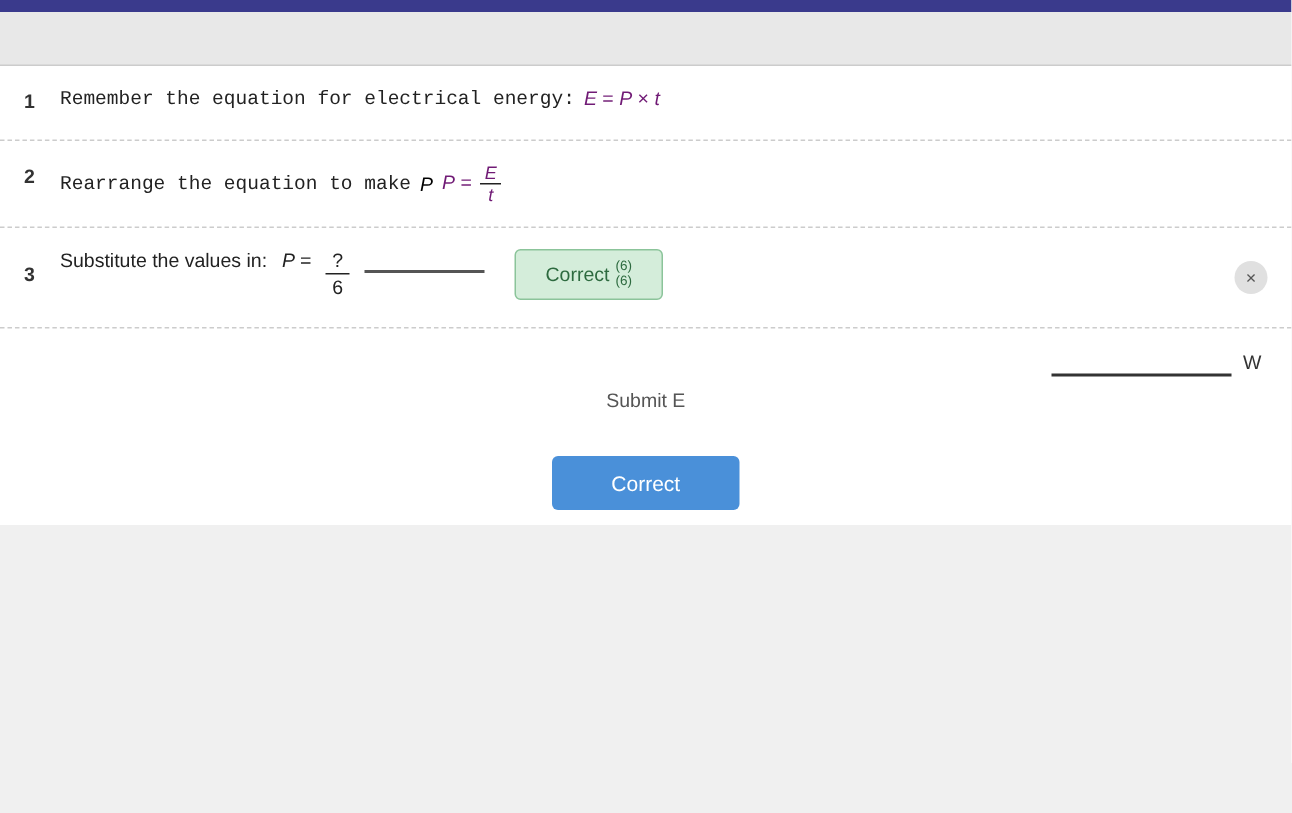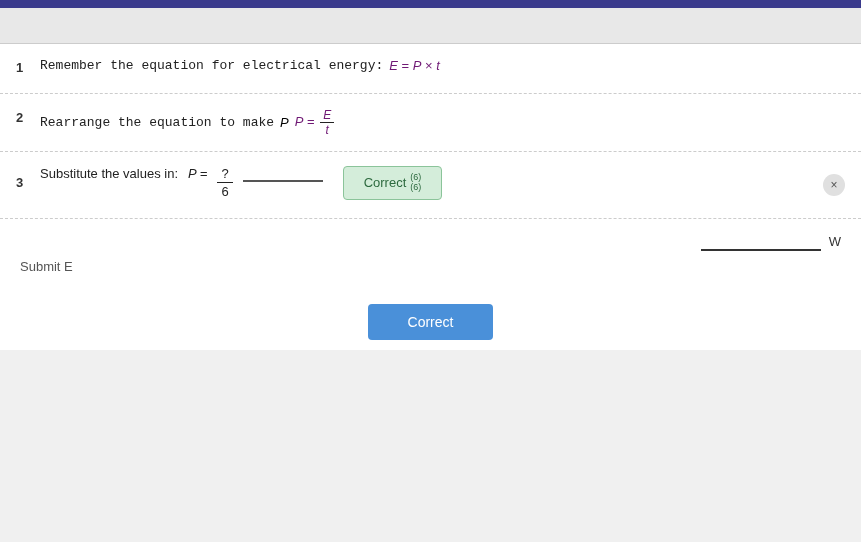--- a/index.html
+++ b/index.html
@@ -182,21 +182,21 @@
     }
 
     .unit-label {
       font-size: 13px;
       color: #333;
       padding-bottom: 2px;
     }
 
     .submit-row {
       display: flex;
-      justify-content: flex-start;
+      justify-content: center;
       padding: 4px 20px 10px 20px;
     }
 
     .submit-btn {
       background: transparent;
       border: none;
       font-size: 13px;
       color: #555;
       cursor: pointer;
       text-decoration: none;

